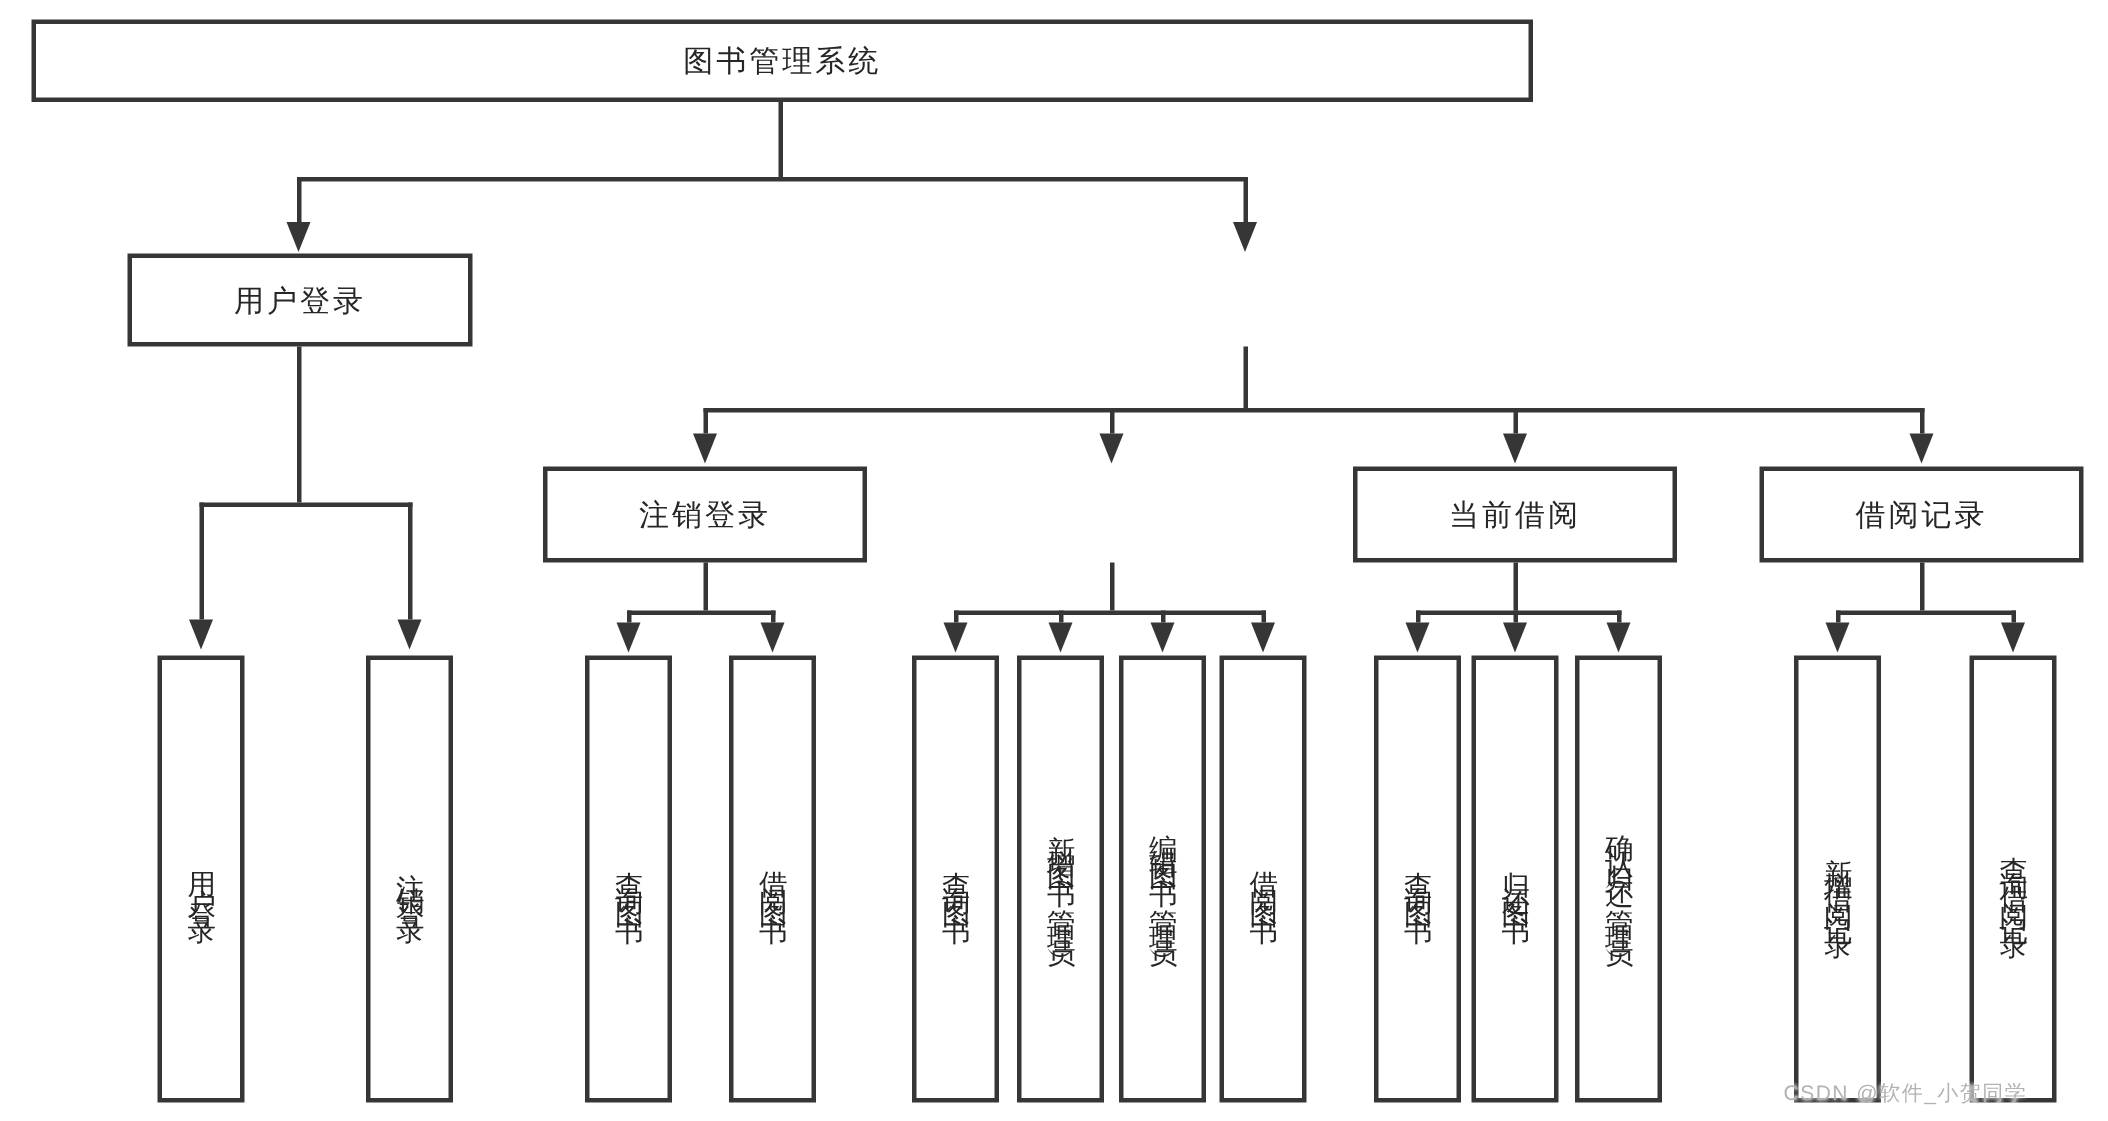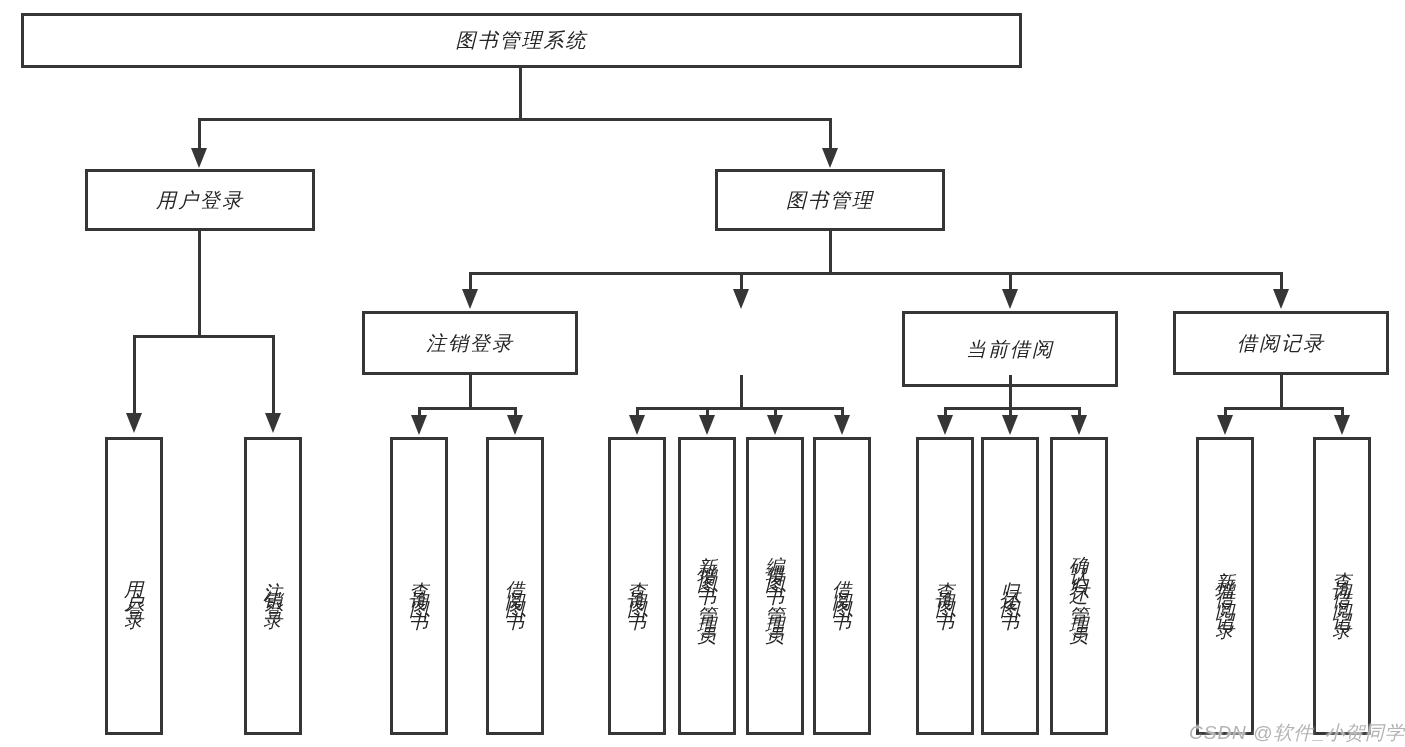--- a/index.html
+++ b/index.html
@@ -6,21 +6,20 @@
     --line:#363636;
     --text:#262626;
     --watermark:#b3b3b3;
     --bg:#ffffff;
   }
   html,body{margin:0;padding:0;background:var(--bg);}
   body{font-family:"Liberation Sans","DejaVu Sans",sans-serif;}
   .canvas{
     position:relative;width:1405px;height:747px;background:var(--bg);
     overflow:hidden;
-    font-style:italic;
   }
   .hbox{
     position:absolute;box-sizing:border-box;border:3px solid var(--line);
     background:var(--bg);display:flex;align-items:center;justify-content:center;
   }
   .hlabel{
     font-size:20px;color:var(--text);letter-spacing:2px;white-space:nowrap;
   }
   .vbox{
     position:absolute;box-sizing:border-box;border:3px solid var(--line);
@@ -32,21 +31,21 @@
     font-size:19px;color:var(--text);letter-spacing:10px;line-height:1;
     white-space:nowrap;
   }
   .line{position:absolute;background:var(--line);}
   .arrow{
     position:absolute;width:0;height:0;
     border-left:8px solid transparent;border-right:8px solid transparent;
     border-top:20px solid var(--line);
   }
   .watermark{
-    position:absolute;left:1189px;top:720px;font-size:19px;color:var(--watermark);
+    position:absolute;left:1189px;top:720px;font-size:14px;color:var(--watermark);
     white-space:nowrap;z-index:5;
     text-shadow:0 0 3px #fff,0 0 3px #fff;
     letter-spacing:1px;
   }
 </style>
 </head>
 <body>
 
 <div class="canvas">
 
@@ -57,23 +56,20 @@
   <div class="line" style="left:519px;top:68px;width:3px;height:50px"></div>
   <div class="line" style="left:198px;top:118px;width:634px;height:3px"></div>
   <div class="line" style="left:198px;top:118px;width:3px;height:30px"></div>
   <div class="arrow" style="left:191px;top:148px"></div>
   <div class="line" style="left:829px;top:118px;width:3px;height:30px"></div>
   <div class="arrow" style="left:822px;top:148px"></div>
 
   <div class="hbox" style="left:85px;top:169px;width:230px;height:62px">
     <span class="hlabel">用户登录</span>
   </div>
-  <div class="hbox" style="left:715px;top:169px;width:230px;height:62px">
-    <span class="hlabel">图书管理</span>
-  </div>
 
   <div class="line" style="left:198px;top:231px;width:3px;height:104px"></div>
   <div class="line" style="left:133px;top:335px;width:142px;height:3px"></div>
   <div class="line" style="left:133px;top:335px;width:3px;height:78px"></div>
   <div class="arrow" style="left:126px;top:413px"></div>
   <div class="line" style="left:272px;top:335px;width:3px;height:78px"></div>
   <div class="arrow" style="left:265px;top:413px"></div>
 
   <div class="line" style="left:829px;top:231px;width:3px;height:41px"></div>
   <div class="line" style="left:469px;top:272px;width:814px;height:3px"></div>
@@ -82,21 +78,21 @@
   <div class="line" style="left:740px;top:272px;width:3px;height:17px"></div>
   <div class="arrow" style="left:733px;top:289px"></div>
   <div class="line" style="left:1009px;top:272px;width:3px;height:17px"></div>
   <div class="arrow" style="left:1002px;top:289px"></div>
   <div class="line" style="left:1280px;top:272px;width:3px;height:17px"></div>
   <div class="arrow" style="left:1273px;top:289px"></div>
 
   <div class="hbox" style="left:362px;top:311px;width:216px;height:64px">
     <span class="hlabel">注销登录</span>
   </div>
-  <div class="hbox" style="left:902px;top:311px;width:216px;height:76px">
+  <div class="hbox" style="left:902px;top:311px;width:216px;height:64px">
     <span class="hlabel">当前借阅</span>
   </div>
   <div class="hbox" style="left:1173px;top:311px;width:216px;height:64px">
     <span class="hlabel">借阅记录</span>
   </div>
 
   <div class="line" style="left:469px;top:375px;width:3px;height:32px"></div>
   <div class="line" style="left:418px;top:407px;width:99px;height:3px"></div>
   <div class="line" style="left:418px;top:407px;width:3px;height:8px"></div>
   <div class="arrow" style="left:411px;top:415px"></div>

